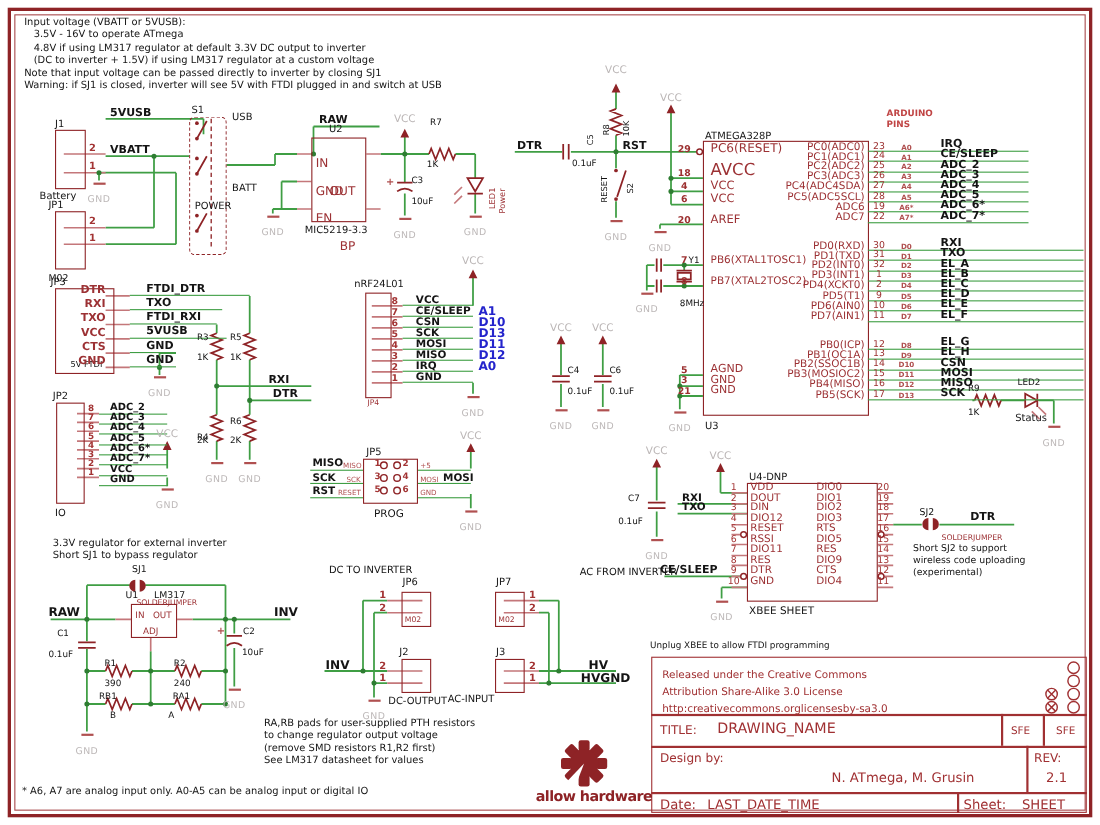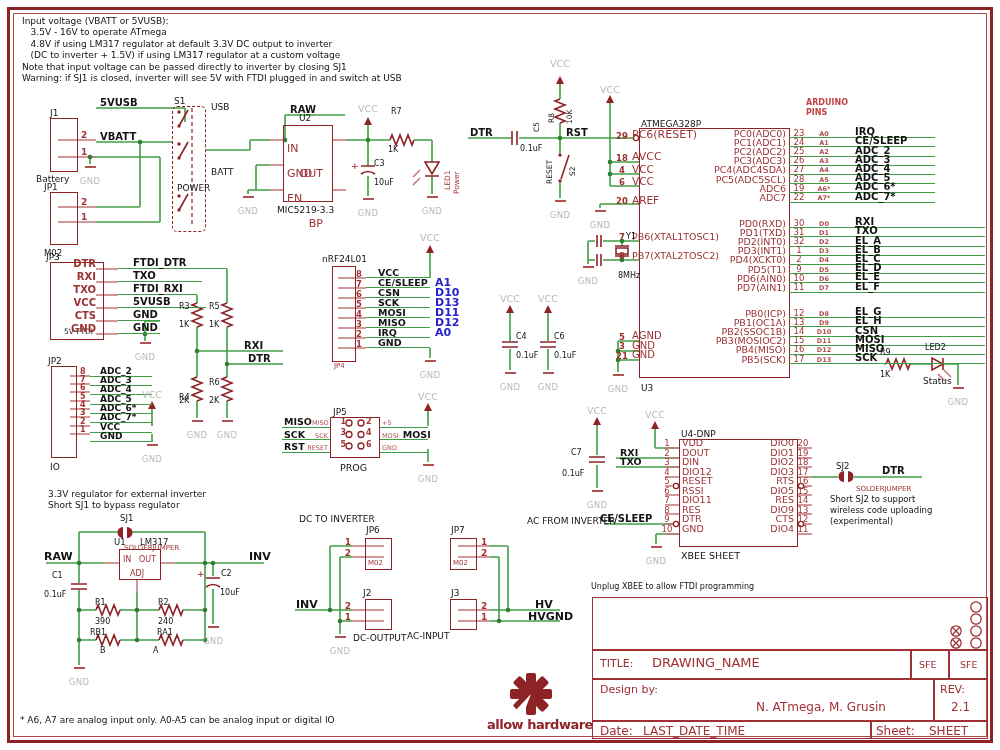--- a/index.html
+++ b/index.html
@@ -28,27 +28,27 @@
   .mrow{display:flex;height:9.2px;align-items:flex-end}
   .mname{width:98px;text-align:right;padding-right:3px;font-size:9.5px;color:#9c3134;line-height:1}
   .mwire{display:flex;align-items:flex-end;border-bottom:1.6px solid #3f9e44}
   .pc .mwire{width:146px}.pd .mwire{width:196px}
   .mnum{width:20px;text-align:center;color:#9c3030;font-size:8.5px;font-weight:normal;line-height:1}
   .apin{width:30px;text-align:center;font-style:normal;font-size:6.5px;color:#b05050;font-weight:bold;line-height:1}
   .mnet{margin-left:16px;font-size:10px;font-weight:bold;color:#141414;line-height:1}
   
   .lrow{display:flex;align-items:flex-end;position:absolute;z-index:3}
   .lnum{width:20px;text-align:center;color:#9c3030;font-size:8.5px;line-height:1}
-  .lname{margin-left:0;font-size:9.5px;color:#9c3134;line-height:1}
+  .lname{margin-left:14px;font-size:9.5px;color:#9c3134;line-height:1}
   .lstack div{display:flex;align-items:flex-end}
   
   .xrow{display:flex;height:9.55px;align-items:flex-end}
   .xnum{width:18px;text-align:center;color:#a33434;font-size:8.5px;font-weight:normal;line-height:1}
   .xname{margin-left:6px;font-size:9.5px;color:#9c3134;line-height:1}
-  .xnamer{width:52px;text-align:right;font-size:9.5px;color:#9c3134;line-height:1}
+  .xnamer{width:52px;text-align:left;font-size:9.5px;color:#9c3134;line-height:1}
   
   .frow{display:flex;height:13px;align-items:flex-end}
   .fpin{width:40px;text-align:right;font-size:10px;font-weight:bold;color:#9c3134;line-height:1}
   .fwire{margin-left:22px;display:flex;align-items:flex-end;border-bottom:1.6px solid #3f9e44}
   .fwire b{padding-left:15px;font-size:10px;line-height:1}
   .frow:nth-of-type(1) .fwire{width:109px}.frow:nth-of-type(2) .fwire{width:84px}
   .frow:nth-of-type(3) .fwire{width:79px}.frow:nth-of-type(4) .fwire{width:88px}
   .frow:nth-of-type(5) .fwire{width:42px}.frow:nth-of-type(6) .fwire{width:42px}
   
   .iorow{display:flex;height:8.3px;align-items:flex-end;border-bottom:1.6px solid #3f9e44;width:62px}
@@ -177,20 +177,21 @@
 <div class="box" style="left:330px;top:417px;width:50px;height:41px"></div>
 <div class="box" style="left:679px;top:439px;width:119px;height:108px"></div>
 <div class="box" style="left:119px;top:549px;width:42px;height:31px"></div>
 <div class="box" style="left:365px;top:538px;width:27px;height:32px"></div>
 <div class="box" style="left:365px;top:599px;width:27px;height:31px"></div>
 <div class="box" style="left:450px;top:538px;width:27px;height:32px"></div>
 <div class="box" style="left:450px;top:599px;width:27px;height:31px"></div>
 
 <div class="t f9 note" style="left:22px;top:16px"><div>Input voltage (VBATT or 5VUSB):</div><div>   3.5V - 16V to operate ATmega</div><div>   4.8V if using LM317 regulator at default 3.3V DC output to inverter</div><div>   (DC to inverter + 1.5V) if using LM317 regulator at a custom voltage</div><div>Note that input voltage can be passed directly to inverter by closing SJ1</div><div>Warning: if SJ1 is closed, inverter will see 5V with FTDI plugged in and switch at USB</div></div>
 <div class="t f9 note" style="left:48px;top:489px"><div>3.3V regulator for external inverter</div><div>Short SJ1 to bypass regulator</div></div>
+<div class="t f9 note" style="left:240px;top:653px"><div>RA,RB pads for user-supplied PTH resistors</div><div>to change regulator output voltage</div><div>(remove SMD resistors R1,R2 first)</div><div>See LM317 datasheet for values</div></div>
 <div class="t f9" style="left:20px;top:715px">* A6, A7 are analog input only. A0-A5 can be analog input or digital IO</div>
 <div class="t f8" style="left:591px;top:583px">Unplug XBEE to allow FTDI programming</div>
 <div class="t f85 note" style="left:830px;top:494px"><div>Short SJ2 to support</div><div>wireless code uploading</div><div>(experimental)</div></div>
 <div class="t f9" style="left:299px;top:514px">DC TO INVERTER</div>
 <div class="t f9" style="left:527px;top:516px">AC FROM INVERTER</div>
 <div class="t f8 b ard note" style="left:806px;top:98px"><div>ARDUINO</div><div>PINS</div></div>
 
 <div class="t f9" style="left:50px;top:108px">J1</div>
 <div class="t f9" style="left:36px;top:174px">Battery</div>
 <div class="stack numcol" style="left:81px;top:123px">
@@ -446,21 +447,21 @@
 <div class="t f9" style="left:641px;top:119px">ATMEGA328P</div>
 <div class="t f9" style="left:641px;top:383px">U3</div>
 <div class="lrow" style="left:612px;top:129px">
       <b class="lnum">29</b>
       <span class="lname" style="font-size:11px">PC6(RESET)</span>
     </div>
 <div class="stack lstack" style="left:612px;top:150px">
 
 <div style="height:12px">
         <b class="lnum">18</b>
-        <span class="lname" style="font-size:11px">AVCC</span>
+        <span class="lname" style="font-size:15px">AVCC</span>
       </div>
       <div style="height:12px">
         <b class="lnum">4</b>
         <span class="lname" style="font-size:10.5px">VCC</span>
       </div>
       <div style="height:12px">
         <b class="lnum">6</b>
         <span class="lname" style="font-size:10.5px">VCC</span>
       </div>
     </div>
@@ -943,20 +944,21 @@
 <div class="gnd" style="left:340px;top:636px"><i></i><b>GND</b></div>
 
 <div class="box" style="left:592px;top:597px;width:396px;height:142px;border-color:#a03032;border-width:1.6px"></div>
 <div class="tl" style="left:592px;top:649px;width:396px;height:1.6px"></div>
 <div class="tl" style="left:592px;top:678px;width:396px;height:1.6px"></div>
 <div class="tl" style="left:592px;top:720px;width:396px;height:1.6px"></div>
 <div class="tl" style="left:910px;top:649px;width:1.6px;height:29px"></div>
 <div class="tl" style="left:948px;top:649px;width:1.6px;height:29px"></div>
 <div class="tl" style="left:933px;top:678px;width:1.6px;height:42px"></div>
 <div class="tl" style="left:870px;top:720px;width:1.6px;height:19px"></div>
+<div class="t f95 tred note" style="left:602px;top:606px;line-height:1.65"><div>Released under the Creative Commons</div><div>Attribution Share-Alike 3.0 License</div><div>http:creativecommons.orglicensesby-sa3.0</div></div>
 <div class="t f11 tred" style="left:600px;top:658px">TITLE:</div>
 <div class="t f13 tred" style="left:652px;top:656px">DRAWING_NAME</div>
 <div class="t f95 tred" style="left:919px;top:660px">SFE</div>
 <div class="t f95 tred" style="left:960px;top:660px">SFE</div>
 <div class="t f11 tred" style="left:600px;top:684px">Design by:</div>
 <div class="t f12 tred" style="left:756px;top:701px">N. ATmega, M. Grusin</div>
 <div class="t f11 tred" style="left:940px;top:684px">REV:</div>
 <div class="t f12 tred" style="left:951px;top:701px">2.1</div>
 <div class="t f12 tred" style="left:600px;top:725px">Date:</div>
 <div class="t f12 tred" style="left:643px;top:725px">LAST_DATE_TIME</div>

